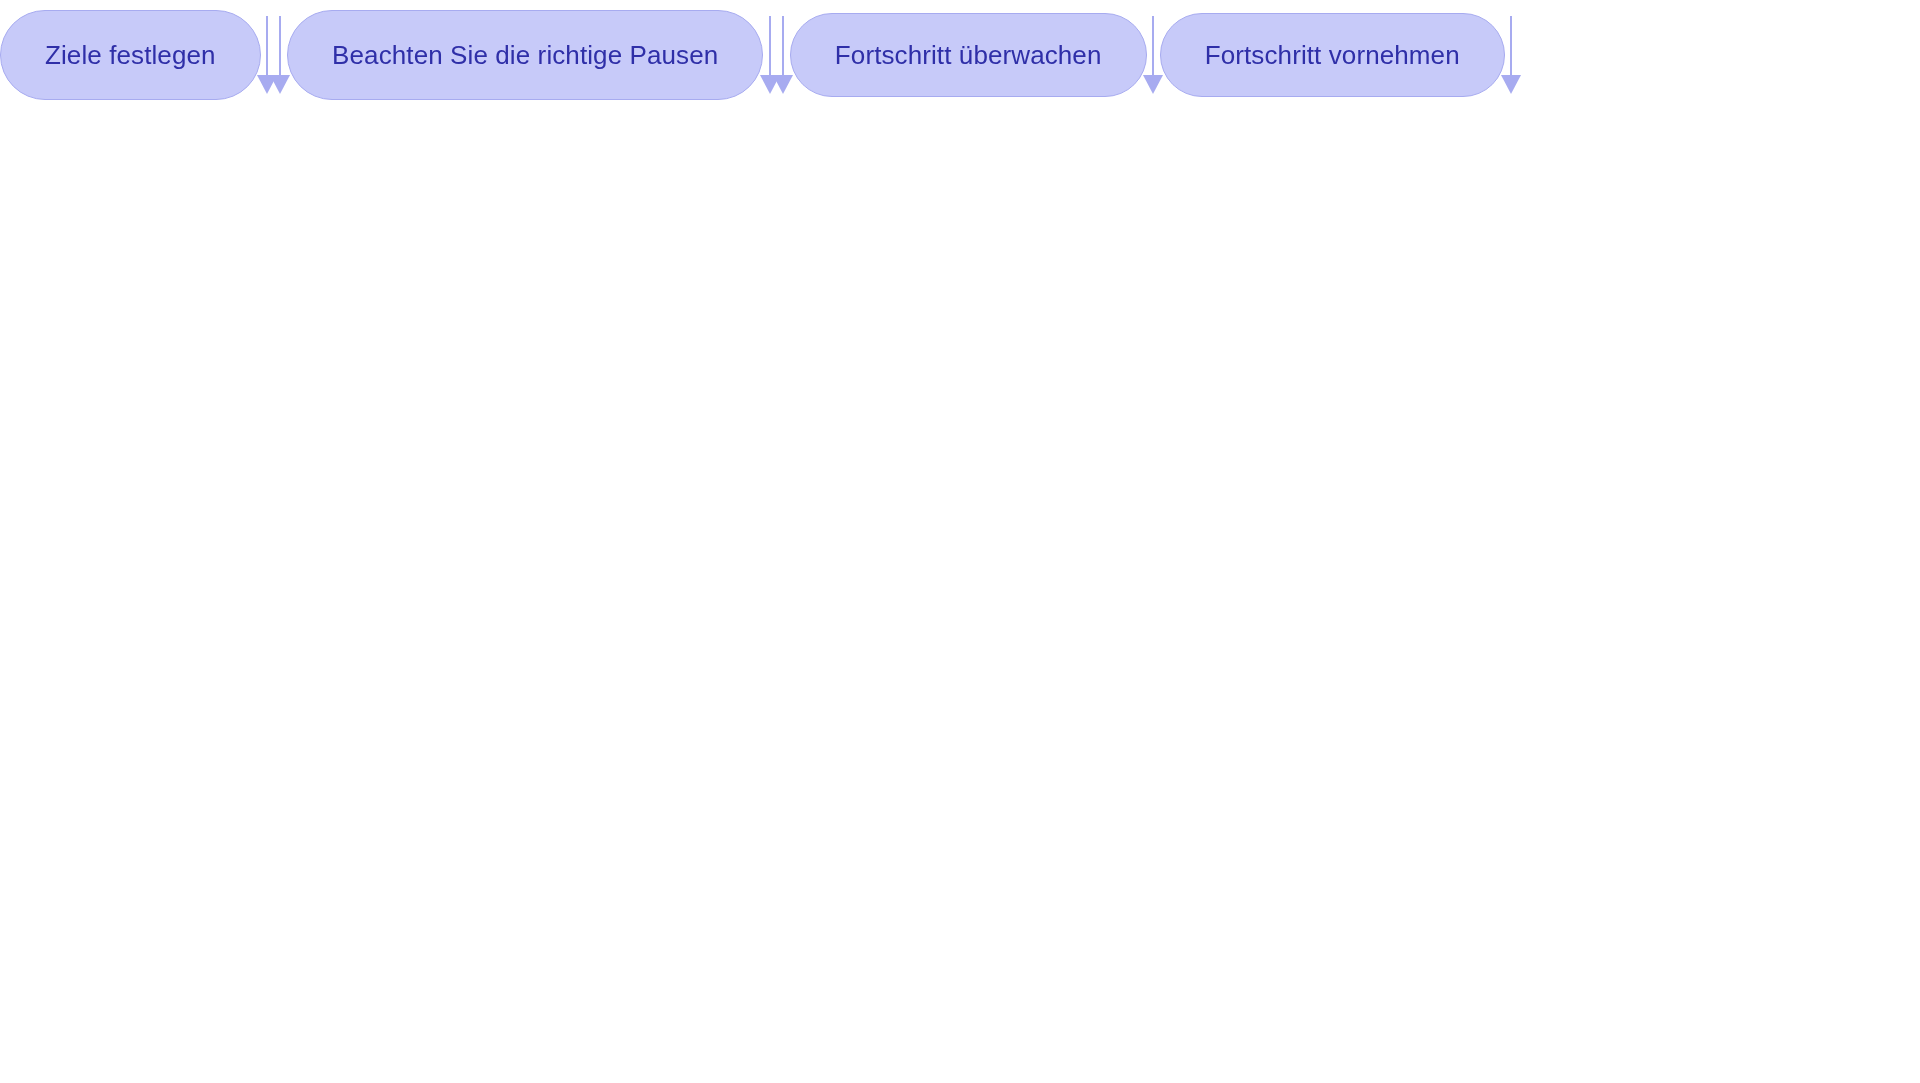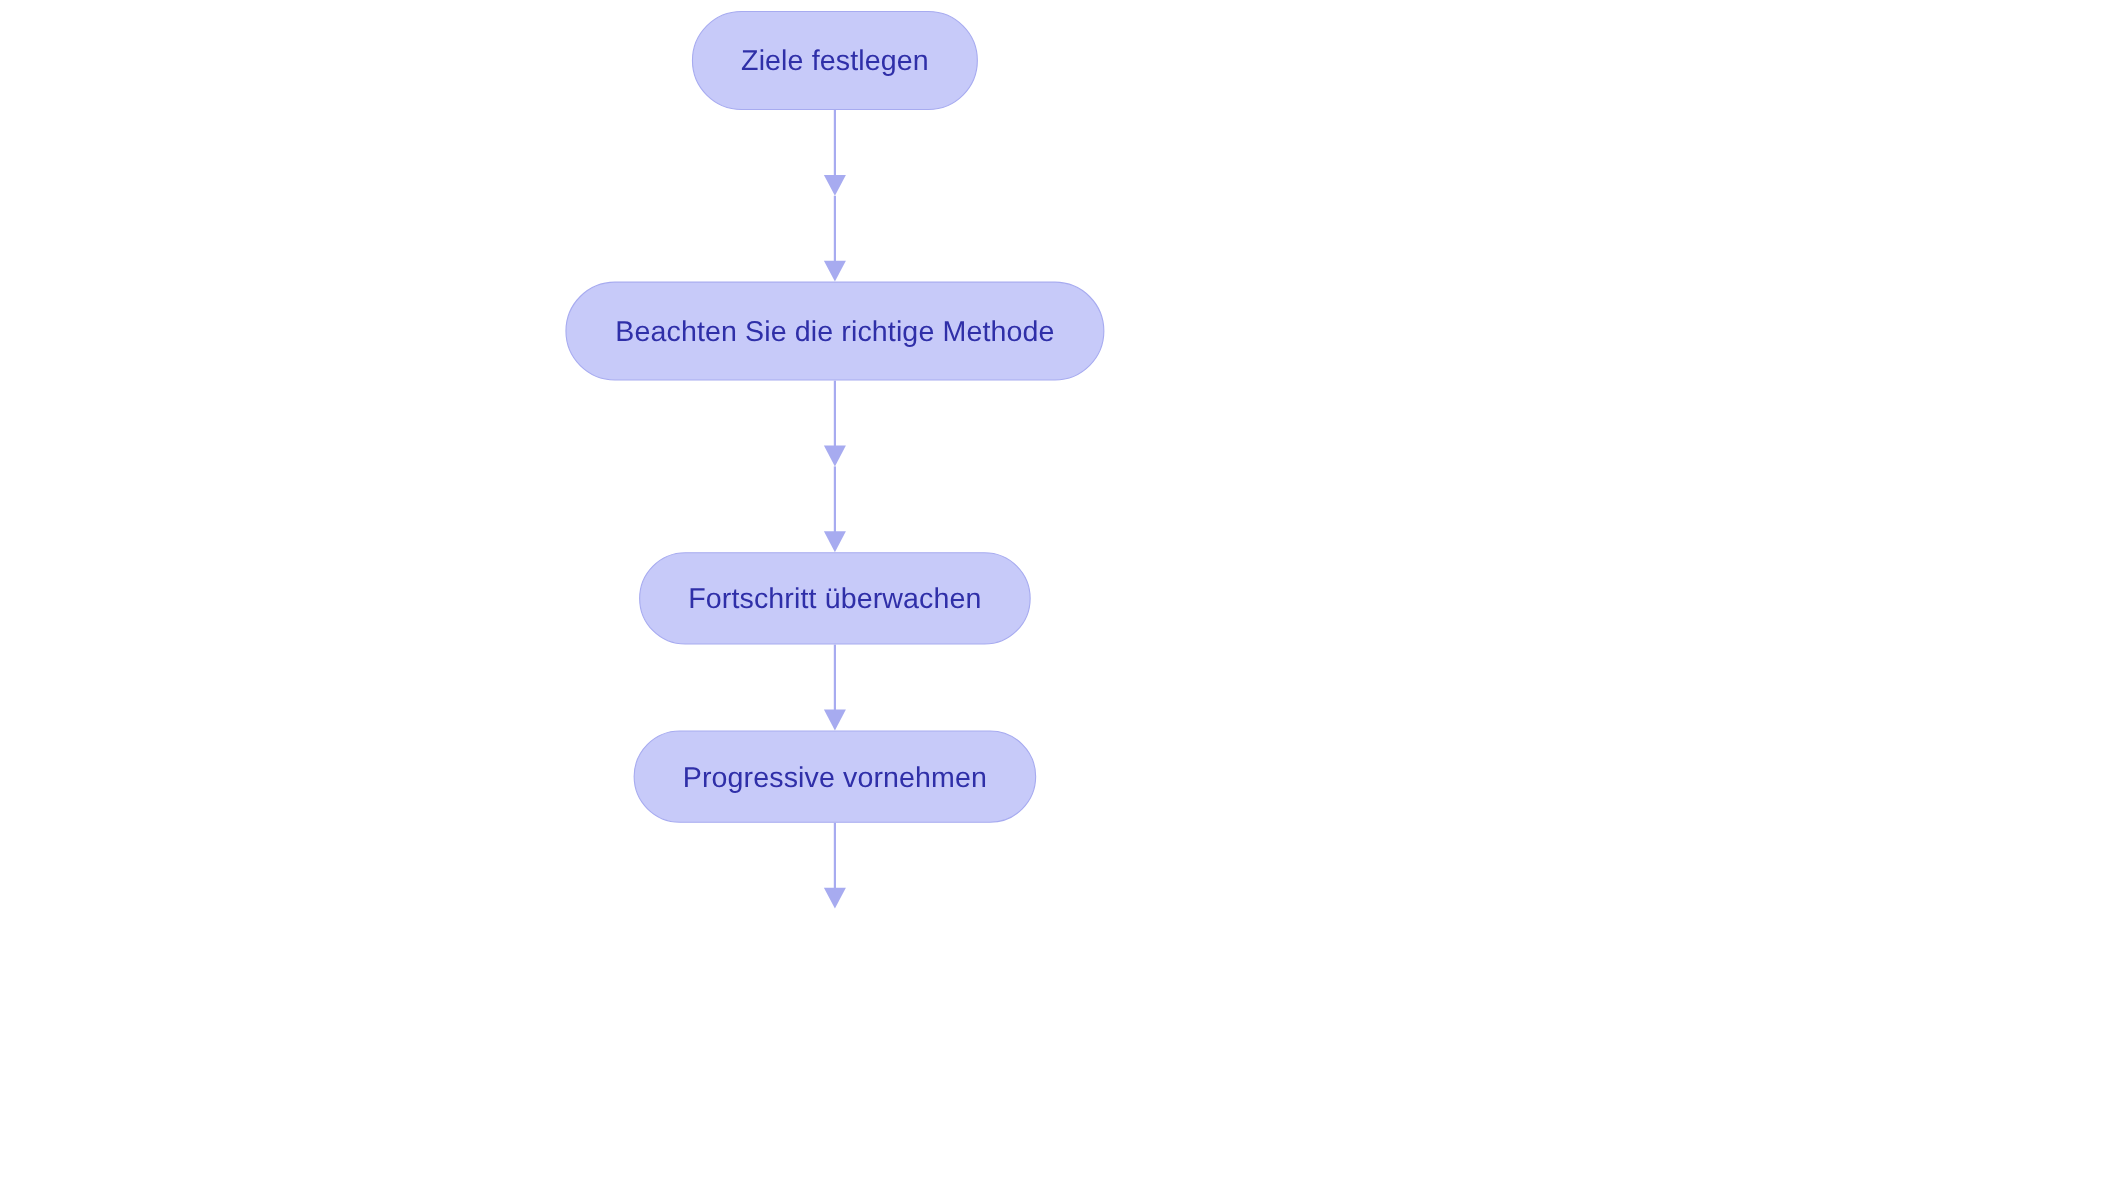--- a/index.html
+++ b/index.html
@@ -21,21 +21,20 @@
     height: 1083px;
     background: #ffffff;
   }
 
   .flow-column {
     position: absolute;
     left: 0;
     top: 10px;
     width: 1518px;
     display: flex;
-    flex-direction: column;
     align-items: center;
   }
 
   .flow-step {
     display: flex;
     flex-direction: column;
     align-items: center;
   }
 
   .node {
@@ -103,21 +102,21 @@
       <span class="conn-head"></span>
     </div>
 
 
     <div class="connector">
       <span class="conn-line"></span>
       <span class="conn-head"></span>
     </div>
 
     <div class="flow-step">
-      <div class="node size-lg">Beachten Sie die richtige Methode</div>
+      <div class="node size-lg">Beachten Sie die richtige Pausen</div>
     </div>
 
     <div class="connector">
       <span class="conn-line"></span>
       <span class="conn-head"></span>
     </div>
 
 
     <div class="connector">
       <span class="conn-line"></span>
@@ -127,21 +126,21 @@
     <div class="flow-step">
       <div class="node size-md">Fortschritt überwachen</div>
     </div>
 
     <div class="connector">
       <span class="conn-line"></span>
       <span class="conn-head"></span>
     </div>
 
     <div class="flow-step">
-      <div class="node size-md">Progressive vornehmen</div>
+      <div class="node size-md">Fortschritt vornehmen</div>
     </div>
 
     <div class="connector">
       <span class="conn-line"></span>
       <span class="conn-head"></span>
     </div>
 
 
   </div>
 </div>

